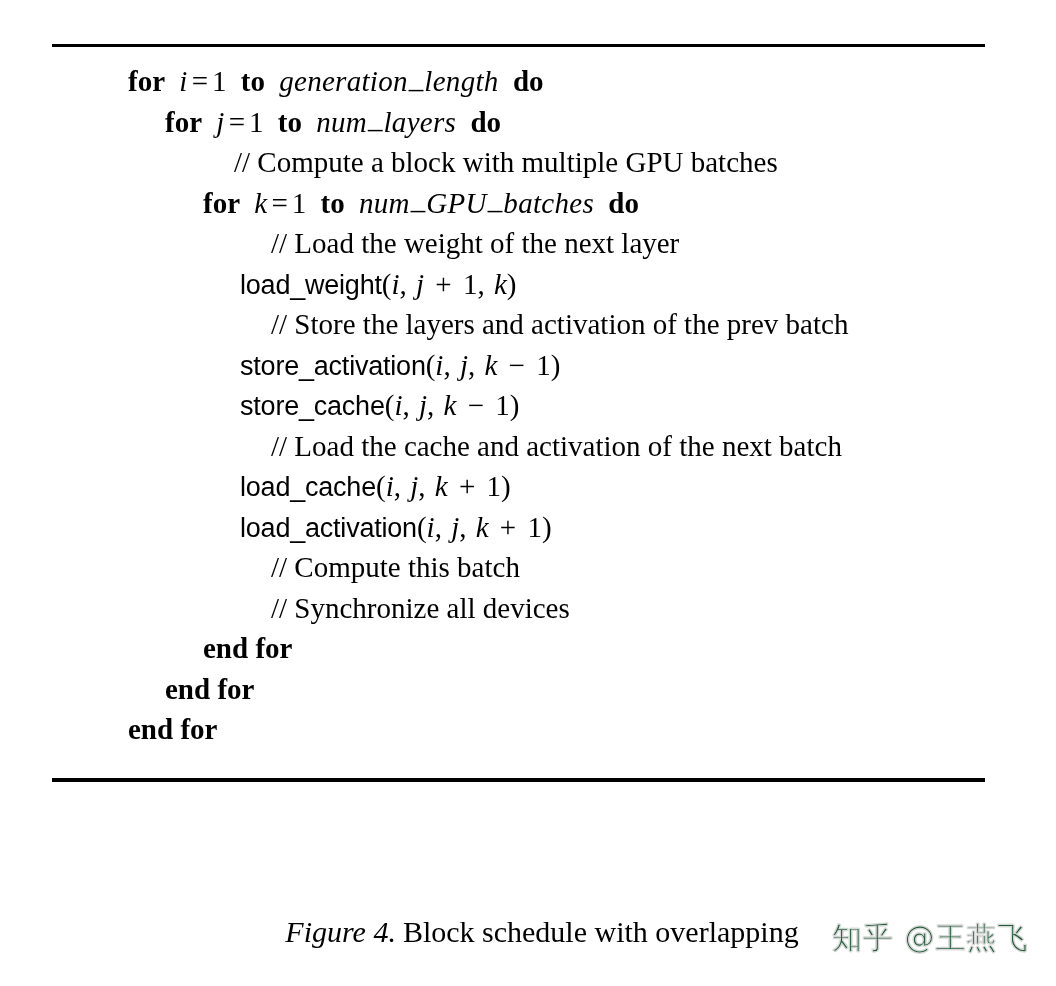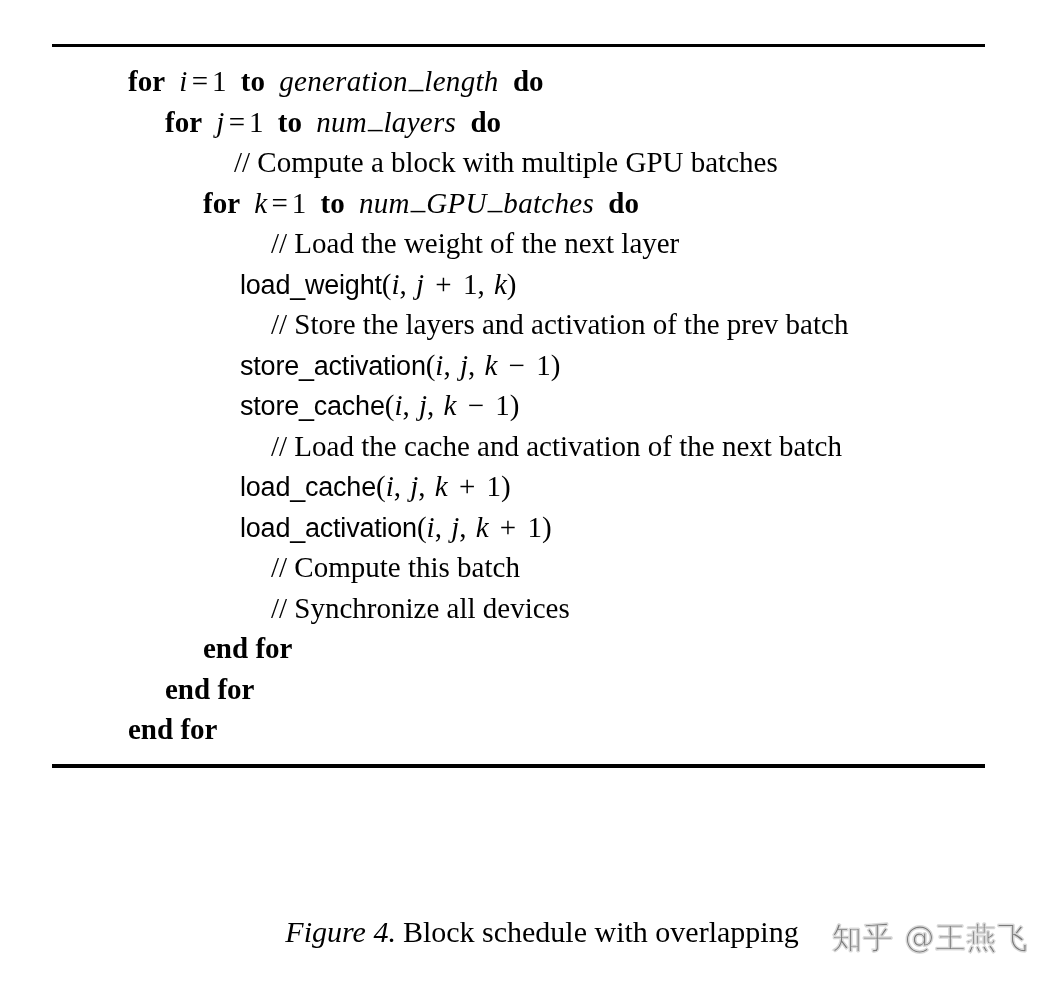--- a/index.html
+++ b/index.html
@@ -27,21 +27,21 @@
 
   .rule {
     background: #000000;
     width: 100%;
   }
   .rule-top    { height: 3px; }
   .rule-bottom { height: 4px; }
 
   #algorithm-body {
     padding-top: 14px;
-    padding-bottom: 14px;
+    padding-bottom: 28px;
   }
 
   .algo-line {
     height: 40.5px;
     line-height: 40.5px;
     white-space: nowrap;
     font-size: 29px;
   }
 
   
@@ -107,21 +107,21 @@
   }
 
   
   #watermark {
     position: absolute;
     left: 832px;
     top: 916px;
     font-family: "DejaVu Sans", sans-serif;
     font-size: 30px;
     line-height: 44px;
-    color: #737373;
+    color: #14532d;
     -webkit-text-stroke: 1px #d8d8d8;
     text-shadow:
       -1px 0 #dedede, 1px 0 #dedede,
       0 -1px #dedede, 0 1px #dedede;
     opacity: 0.95;
     white-space: nowrap;
     letter-spacing: 1px;
   }
 </style>
 </head>

